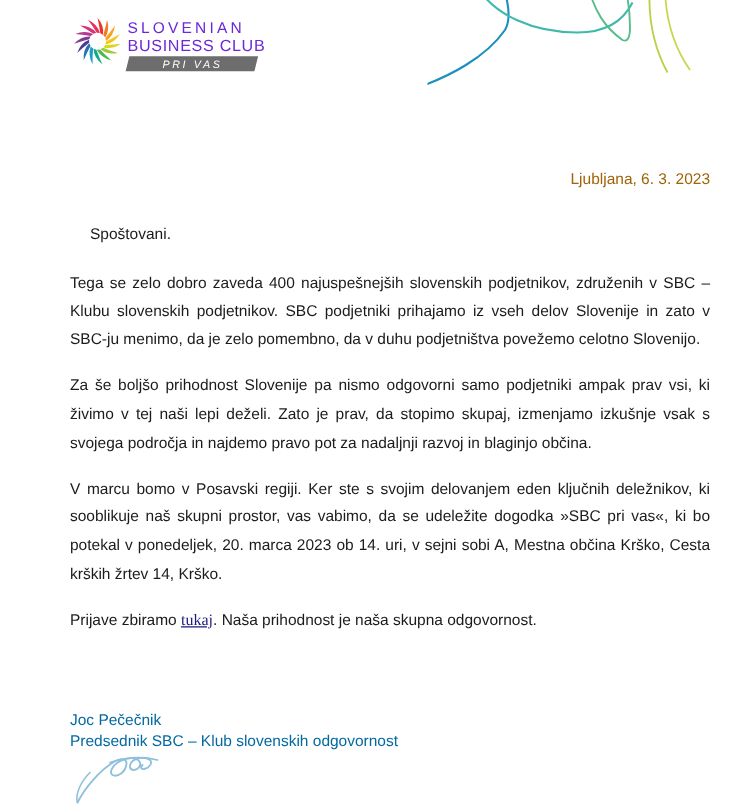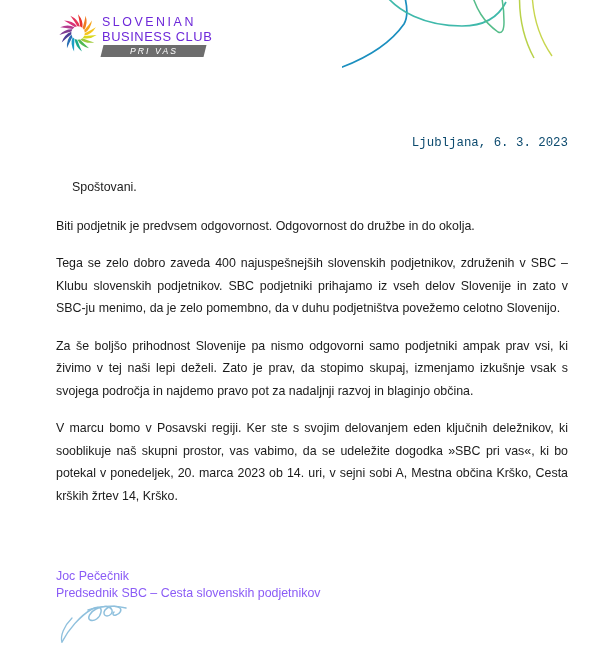--- a/index.html
+++ b/index.html
@@ -74,22 +74,21 @@
     font-family: "Liberation Sans", sans-serif;
     line-height: 1;
     padding-left: 2px;
   }
   #date-line {
     position: absolute;
     left: 56px; top: 136px;
     width: 512px;
     text-align: right;
     font-size: 12.4px;
-    color: #0c4a6e;
-    font-family: Liberation Mono, monospace;
+    color: #a16207;
   }
   #salutation {
     position: absolute;
     left: 72px; top: 180px;
     font-size: 12.4px;
   }
   #paragraphs {
     position: absolute;
     left: 56px; top: 215px;
     width: 512px;
@@ -114,21 +113,21 @@
 
   
   #sig-block {
     position: absolute;
     left: 56px; top: 568px;
     width: 400px;
   }
   .sig-name {
     font-size: 12.4px;
     line-height: 17px;
-    color: #8b5cf6;
+    color: #0369a1;
   }
   #sig-scribble {
     position: absolute;
     left: 58px; top: 600px;
     width: 150px; height: 46px;
   }
 </style>
 </head>
 <body>
 
@@ -167,29 +166,29 @@
       <span>PRI VAS</span>
     </div>
   </div>
 </div>
 
 <div id="date-line">Ljubljana, 6. 3. 2023</div>
 
 <div id="salutation">Spoštovani.</div>
 
 <div id="paragraphs">
-  <p class="para">Biti podjetnik je predvsem odgovornost. Odgovornost do družbe in do okolja.</p>
   <p class="para">Tega se zelo dobro zaveda 400 najuspešnejših slovenskih podjetnikov, združenih v SBC – Klubu slovenskih podjetnikov. SBC podjetniki prihajamo iz vseh delov Slovenije in zato v SBC-ju menimo, da je zelo pomembno, da v duhu podjetništva povežemo celotno Slovenijo.</p>
   <p class="para">Za še boljšo prihodnost Slovenije pa nismo odgovorni samo podjetniki ampak prav vsi, ki živimo v tej naši lepi deželi. Zato je prav, da stopimo skupaj, izmenjamo izkušnje vsak s svojega področja in najdemo pravo pot za nadaljnji razvoj in blaginjo občina.</p>
   <p class="para"><span>V marcu bomo v Posavski regiji. Ker ste s svojim delovanjem eden ključnih deležnikov, ki sooblikuje naš skupni prostor, vas vabimo, da se udeležite dogodka »SBC pri vas«, ki bo potekal v </span><b>ponedeljek, 20. marca 2023 ob 14. uri, v sejni sobi A, Mestna občina Krško, Cesta krških žrtev 14, Krško.</b><span></span></p>
+  <p class="para last"><span>Prijave zbiramo </span><a class="inline-link" href="#">tukaj</a><span>. Naša prihodnost je naša skupna odgovornost.</span></p>
 </div>
 
 <div id="sig-block">
   <div class="sig-name">Joc Pečečnik</div>
-  <div class="sig-name">Predsednik SBC – Cesta slovenskih podjetnikov</div>
+  <div class="sig-name">Predsednik SBC – Klub slovenskih odgovornost</div>
 </div>
 
 <svg id="sig-scribble" viewBox="0 0 150 46">
   <path d="M4,42 C 10,30 22,16 34,9 C 40,6 44,7 43,12 C 42,18 36,22 32,20 C 29,18 32,12 38,9
            C 46,5 52,6 54,10 C 55,13 52,16 49,16 C 46,16 45,13 47,10
            C 50,6 58,5 62,8 C 64,10 62,14 58,15 C 55,16 54,14 56,12" fill="none" stroke="#8fc0dd" stroke-width="1.5" stroke-linecap="round"></path>
   <path d="M30,10 C 42,6 56,5 68,8" fill="none" stroke="#8fc0dd" stroke-width="1.4" stroke-linecap="round"></path>
   <path d="M4,42 C 2,36 6,26 14,18" fill="none" stroke="#8fc0dd" stroke-width="1.3" stroke-linecap="round"></path>
 </svg>
 

